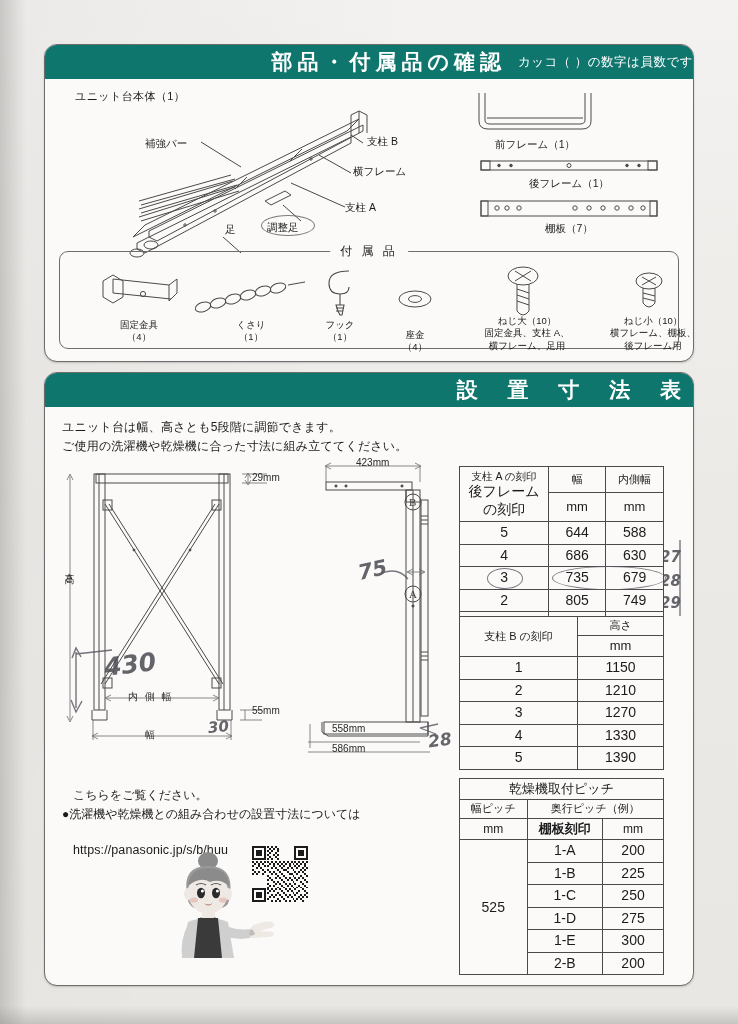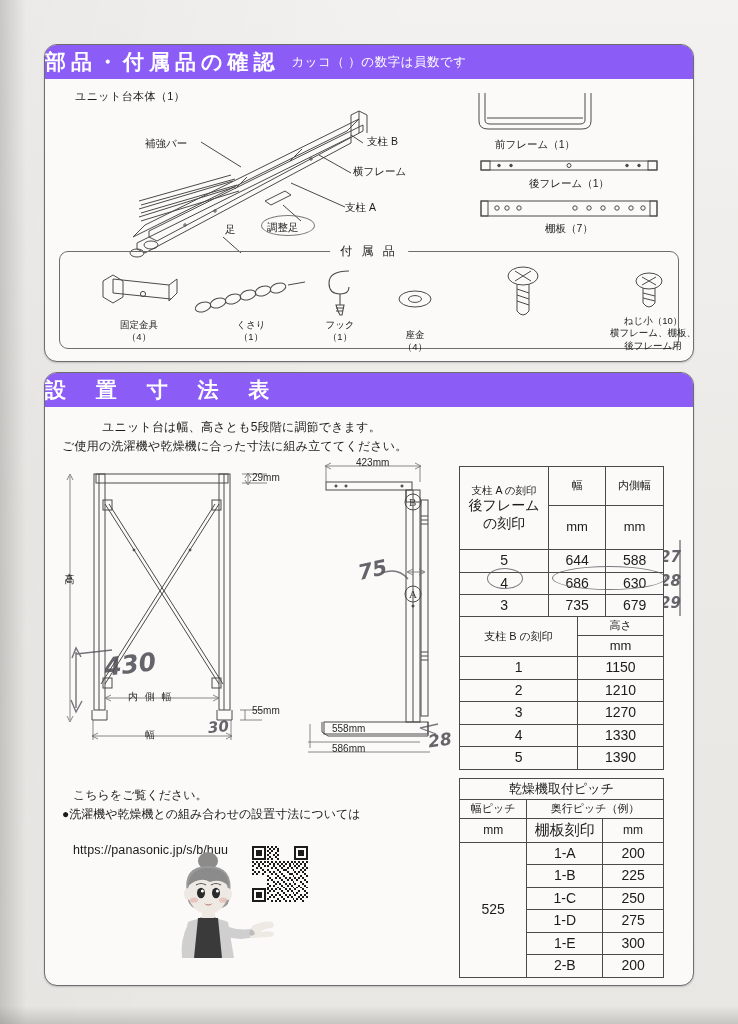--- a/index.html
+++ b/index.html
@@ -29,23 +29,23 @@
     border:1px solid #6d6d6d;
     border-radius:13px;
     box-shadow:0 1px 2px rgba(0,0,0,.18);
     overflow:hidden;
   }
   #panel-parts{left:44px;top:44px;width:648px;height:316px;}
   #panel-dims {left:44px;top:372px;width:648px;height:612px;}
 
   .panel-header{
     height:34px;
-    background:#8b5cf6;
+    background:#0f766e;
     color:#ffffff;
-    display:flex;align-items:center;justify-content:flex-start;
+    display:flex;align-items:center;justify-content:flex-end;
     position:relative;
   }
   .panel-header .title{
     font-size:21px;font-weight:bold;letter-spacing:5px;
   }
   .panel-header .note{
     font-size:12.5px;margin-left:12px;letter-spacing:.5px;font-weight:normal;
   }
   #panel-dims .panel-header .title{letter-spacing:12px;font-size:21px;}
 
@@ -282,20 +282,25 @@
   </div>
 
   <svg class="acc-art" style="left:456px;top:220px;" width="44" height="54">
     <g fill="none" stroke="#4a4a4a" stroke-width="1">
       <ellipse cx="22" cy="11" rx="15" ry="9"></ellipse>
       <path d="M14 6 L30 16 M30 6 L14 16"></path>
       <path d="M16 19 L16 46 Q22 54 28 46 L28 19"></path>
       <path d="M16 24 L28 28 M16 30 L28 34 M16 36 L28 40"></path>
     </g>
   </svg>
+  <div class="acc-item" style="left:420px;top:270px;width:124px;">
+    <div>ねじ大（10）</div>
+    <div style="white-space:pre-line;">固定金具、支柱 A、
+横フレーム、足用</div>
+  </div>
 
   <svg class="acc-art" style="left:582px;top:226px;" width="44" height="44">
     <g fill="none" stroke="#4a4a4a" stroke-width="1">
       <ellipse cx="22" cy="10" rx="13" ry="8"></ellipse>
       <path d="M15 6 L29 14 M29 6 L15 14"></path>
       <path d="M16 17 L16 32 Q22 40 28 32 L28 17"></path>
       <path d="M16 22 L28 25 M16 27 L28 30"></path>
     </g>
   </svg>
   <div class="acc-item" style="left:546px;top:270px;width:124px;">
@@ -304,21 +309,21 @@
 後フレーム用</div>
   </div>
 </section>
 
 <section class="panel" id="panel-dims">
   <div class="panel-header">
     <span class="title">設 置 寸 法 表</span>
   </div>
 </section>
 
-<div class="lead-text" style="left:62px;top:418px;margin-left:40px;">ユニット台は幅、高さとも5段階に調節できます。</div>
+<div class="lead-text" style="left:62px;top:418px;">ユニット台は幅、高さとも5段階に調節できます。</div>
 <div class="lead-text" style="left:62px;top:437px;">ご使用の洗濯機や乾燥機に合った寸法に組み立ててください。</div>
 
 <svg style="position:absolute;left:62px;top:462px;" width="230" height="290">
   <g fill="none" stroke="#4a4a4a" stroke-width="1">
 
     <rect x="34" y="12" width="132" height="9"></rect>
 
     <rect x="32" y="12" width="11" height="236"></rect>
     <path d="M37 12 L37 248"></path>
 
@@ -441,21 +446,21 @@
 <div class="hand" style="left:660px;top:548px;font-size:15px;">27</div>
 <div class="hand" style="left:660px;top:572px;font-size:15px;">28</div>
 <div class="hand" style="left:660px;top:594px;font-size:15px;">29</div>
 <svg style="position:absolute;left:672px;top:540px;" width="16" height="76">
   <path d="M8 0 L8 76" stroke="#55555c" stroke-width="1.5" fill="none" opacity=".75"></path>
 </svg>
 
 <table class="dt" id="table-width">
   <tbody>
       <tr>
-    <td rowspan="2" style="width:96px;padding:17px 4px;margin-left:29px;">
+    <td rowspan="2" style="width:96px;padding:3px 4px;margin-left:29px;">
       <div style="font-size:10.5px;">支柱 A の刻印</div>
       <div style="font-size:14px;">後フレームの刻印</div>
     </td>
     <td style="width:54px;font-size:11px;">幅</td>
     <td style="width:55px;font-size:11px;">内側幅</td>
   </tr>
   <tr>
     <td style="font-size:13px;">mm</td>
     <td style="font-size:13px;">mm</td>
   </tr>
@@ -526,21 +531,21 @@
   <tbody>
       <tr>
     <td colspan="3" style="font-size:13px;">乾燥機取付ピッチ</td>
   </tr>
   <tr>
     <td style="width:66px;font-size:11px;">幅ピッチ</td>
     <td colspan="2" style="font-size:11px;">奥行ピッチ（例）</td>
   </tr>
   <tr>
     <td style="font-size:12px;">mm</td>
-    <td style="width:78px;font-size:15px;">棚板刻印</td>
+    <td style="width:78px;font-size:13px;font-weight:bold;">棚板刻印</td>
     <td style="width:58px;font-size:12px;">mm</td>
   </tr>
   <tr>
     <td rowspan="6" class="val">525</td>
     <td class="val">1-A</td>
     <td class="val">200</td>
   </tr>
   <tr>
     <td class="val">1-B</td>
     <td class="val">225</td>

